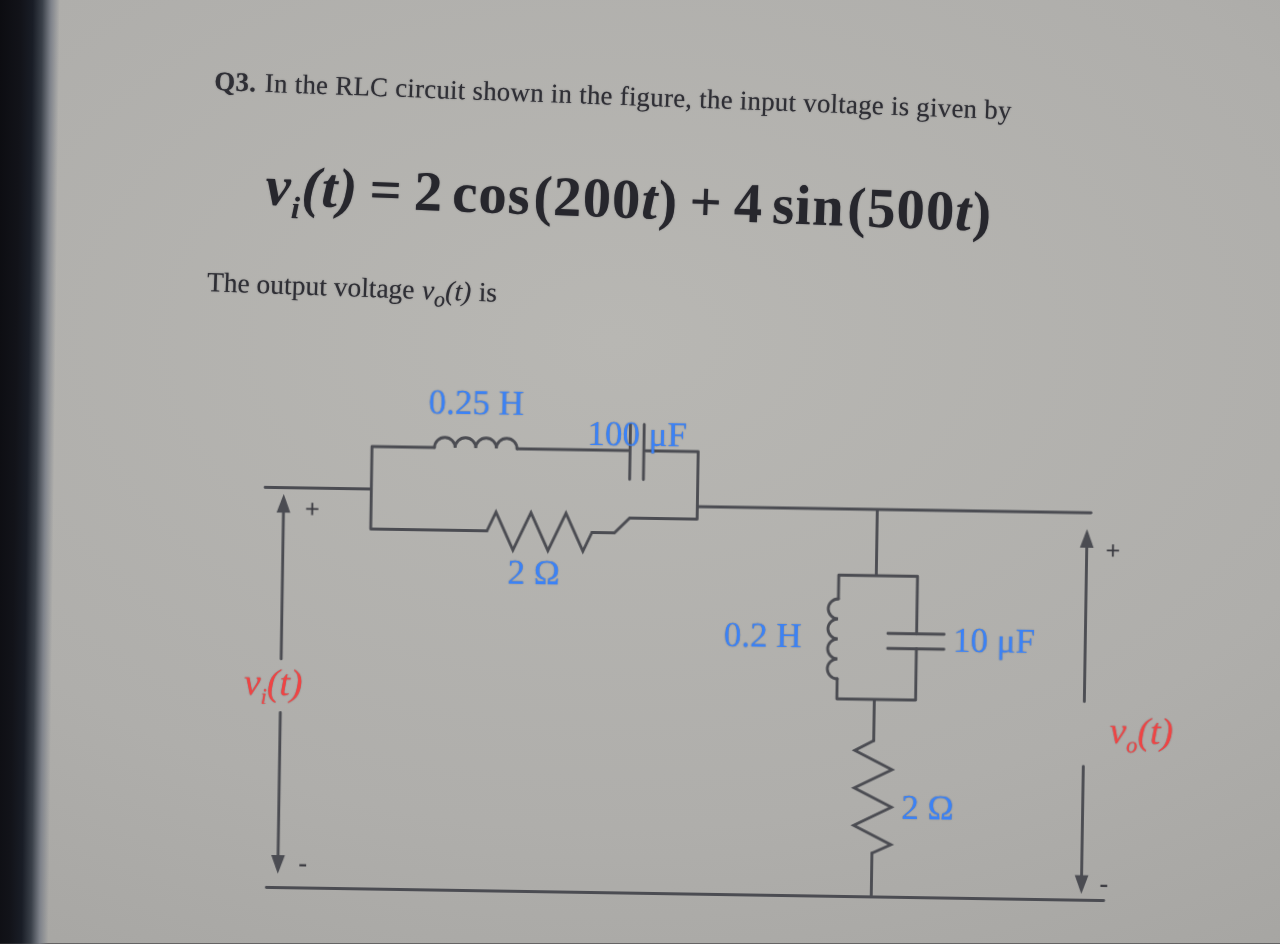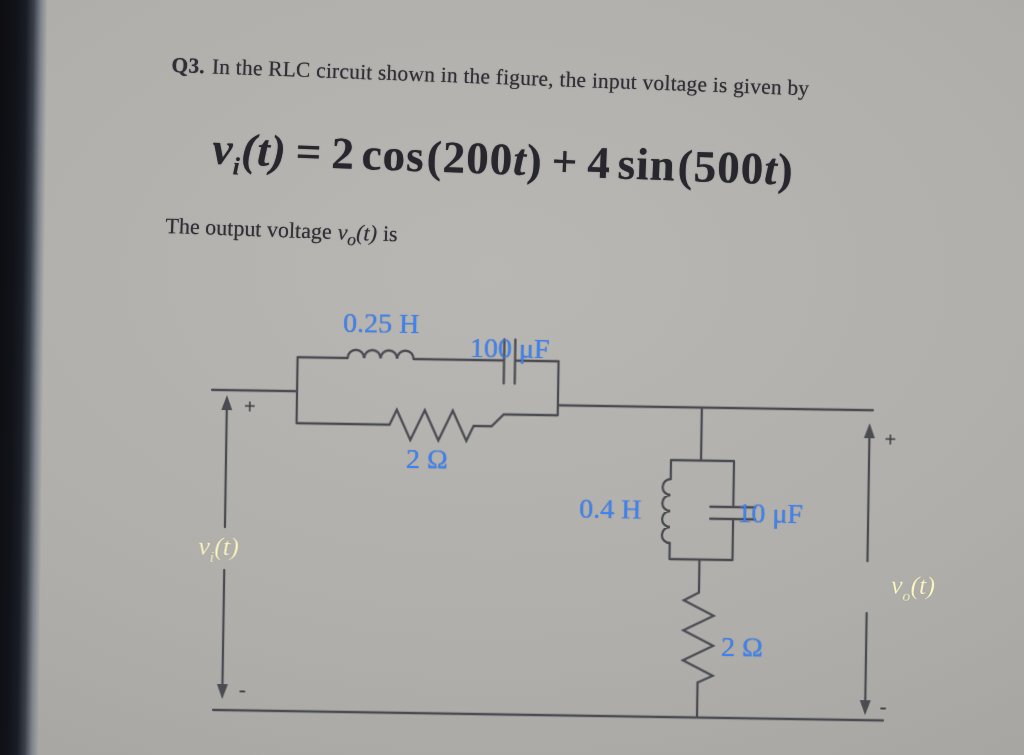--- a/index.html
+++ b/index.html
@@ -28,22 +28,22 @@
   .out-line{margin-top:38px;font-size:22px;white-space:nowrap;}
   .out-line .it{font-style:italic;}
   .out-line sub{font-size:0.8em;font-style:italic;}
   .sp-r{margin-right:6px;}
   
   .circuit{position:absolute;inset:0;transform:rotate(0.9deg);transform-origin:220px 395px;
          filter:blur(0.3px);}
   .circuit svg{position:absolute;inset:0;}
   .clabel{position:absolute;transform:translate(-50%,-50%);font-weight:normal;font-size:28px;
          color:#3b82f6;white-space:nowrap;text-shadow:0 0 1px rgba(45,45,55,.5);}
-  .vlabel{position:absolute;transform:translate(-50%,-50%);font-style:italic;font-size:26px;
-         font-weight:normal;color:#fef9c3;white-space:nowrap;text-shadow:0 0 1px rgba(45,45,55,.45);}
+  .vlabel{position:absolute;transform:translate(-50%,-50%);font-style:italic;font-size:30px;
+         font-weight:normal;color:#ef4444;white-space:nowrap;text-shadow:0 0 1px rgba(45,45,55,.45);}
   .vlabel sub{font-size:0.6em;}
   .sign{position:absolute;transform:translate(-50%,-50%);font-size:21px;font-weight:bold;color:#3a3a40;}
 </style>
 </head>
 <body>
 
 <div id="stage">
   <div class="paper"></div>
   <div class="edge-band"></div>
 
@@ -104,22 +104,22 @@
         <polygon points="227,395 221.5,410 232.5,410"></polygon>
         <polygon points="227,699 221.5,684 232.5,684"></polygon>
         <polygon points="870,413 864.5,428 875.5,428"></polygon>
         <polygon points="870,705 864.5,690 875.5,690"></polygon>
       </g>
     </svg>
 
     <span class="clabel" style="left:380px;top:321px;">0.25 H</span>
     <span class="clabel" style="left:509px;top:344px;">100 μF</span>
     <span class="clabel" style="left:428px;top:456px;">2 Ω</span>
-    <span class="clabel" style="left:612px;top:503px;">0.4 H</span>
-    <span class="clabel" style="left:772px;top:505px;">10 μF</span>
+    <span class="clabel" style="left:612px;top:503px;">0.2 H</span>
+    <span class="clabel" style="left:797px;top:505px;">10 μF</span>
     <span class="clabel" style="left:746px;top:639px;">2 Ω</span>
 
     <span class="vlabel" style="left:221px;top:549px;"><i>v</i><sub>i</sub><i>(t)</i></span>
     <span class="vlabel" style="left:916px;top:577px;"><i>v</i><sub>o</sub><i>(t)</i></span>
 
     <span class="sign" style="left:250px;top:407px;">+</span>
     <span class="sign" style="left:247px;top:690px;">-</span>
     <span class="sign" style="left:891px;top:430px;">+</span>
     <span class="sign" style="left:888px;top:697px;">-</span>
   </div>

